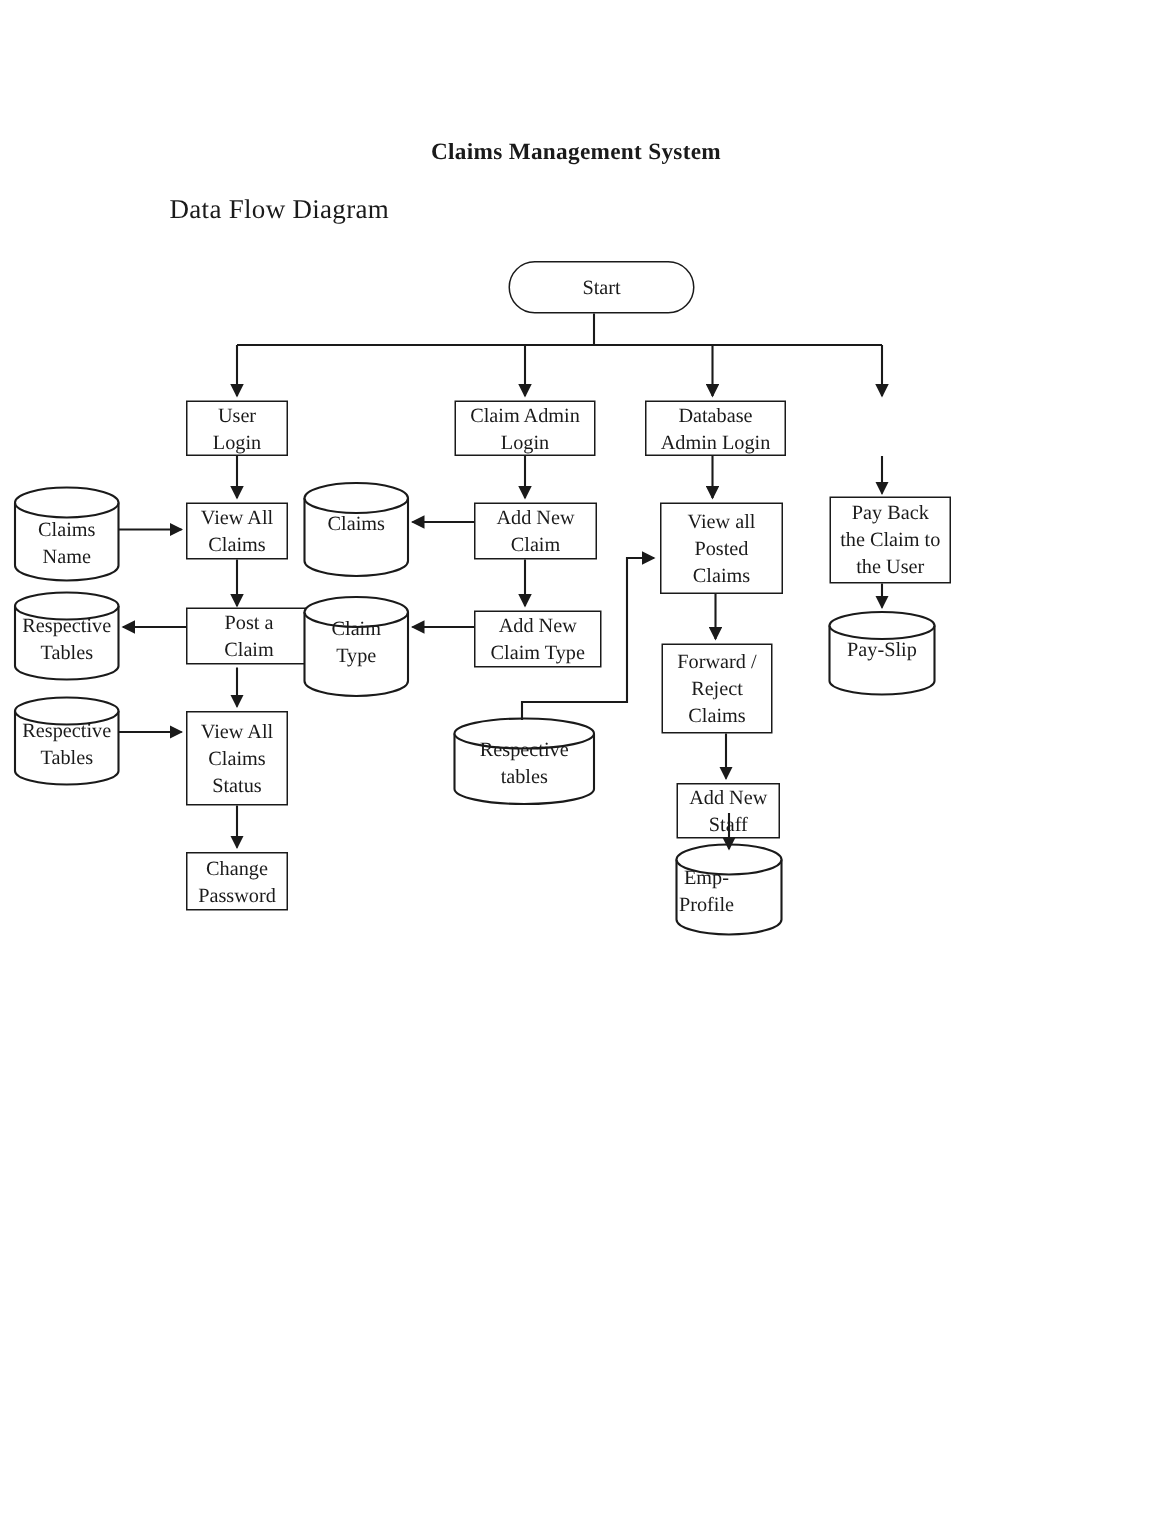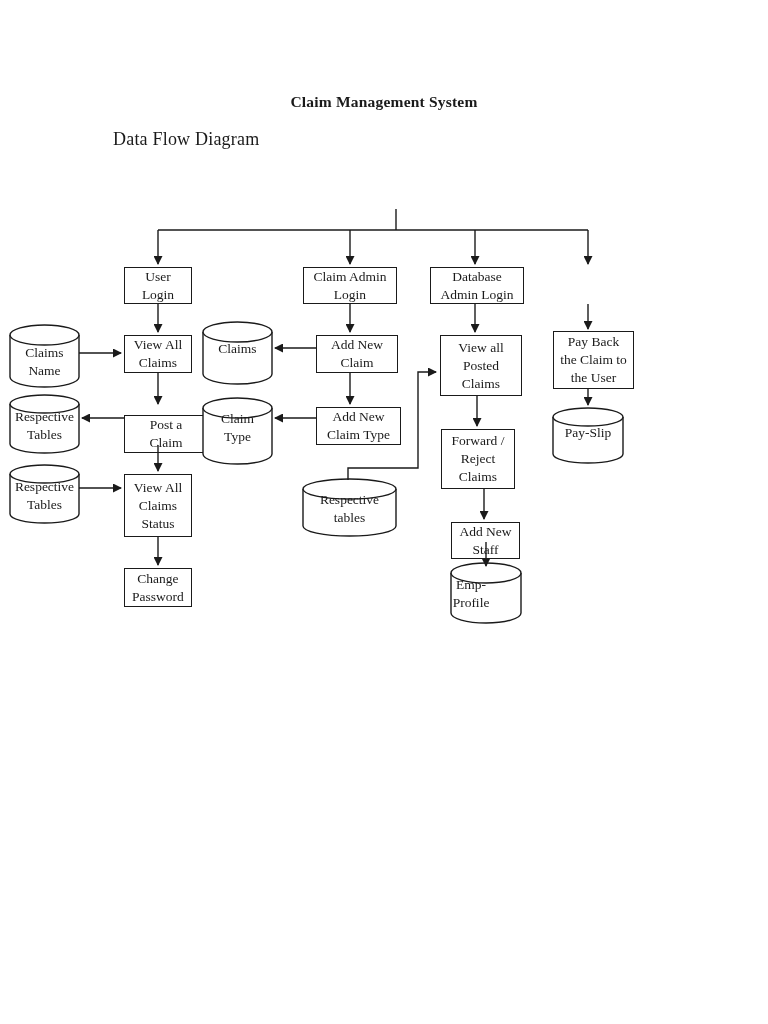--- a/index.html
+++ b/index.html
@@ -60,43 +60,44 @@
     left: 0;
     z-index: 2;
     pointer-events: none;
   }
 </style>
 </head>
 <body>
 
 <div class="page">
 
-  <div class="doc-title">Claim Management System</div>
+  <div class="doc-title">Claims Management System</div>
   <div class="doc-subtitle">Data Flow Diagram</div>
 
+  <div class="node terminator" style="left:339px;top:174px;width:124px;height:35px">Start</div>
 
   <div class="node" style="left:124px;top:267px;width:68px;height:37px">User
 Login</div>
   <div class="node" style="left:303px;top:267px;width:94px;height:37px">Claim Admin
 Login</div>
   <div class="node" style="left:430px;top:267px;width:94px;height:37px">Database
 Admin Login</div>
 
   <div class="node" style="left:124px;top:335px;width:68px;height:38px">View All
 Claims</div>
   <div class="node" style="left:316px;top:335px;width:82px;height:38px">Add New
 Claim</div>
   <div class="node" style="left:440px;top:335px;width:82px;height:61px">View all
 Posted
 Claims</div>
   <div class="node" style="left:553px;top:331px;width:81px;height:58px">Pay Back
 the Claim to
 the User</div>
 
-  <div class="node" style="left:124px;top:415px;width:84px;height:38px">Post a
+  <div class="node" style="left:124px;top:405px;width:84px;height:38px">Post a
 Claim</div>
   <div class="node" style="left:316px;top:407px;width:85px;height:38px">Add New
 Claim Type</div>
   <div class="node" style="left:441px;top:429px;width:74px;height:60px">Forward /
 Reject
 Claims</div>
 
   <div class="node" style="left:124px;top:474px;width:68px;height:63px">View All
 Claims
 Status</div>

